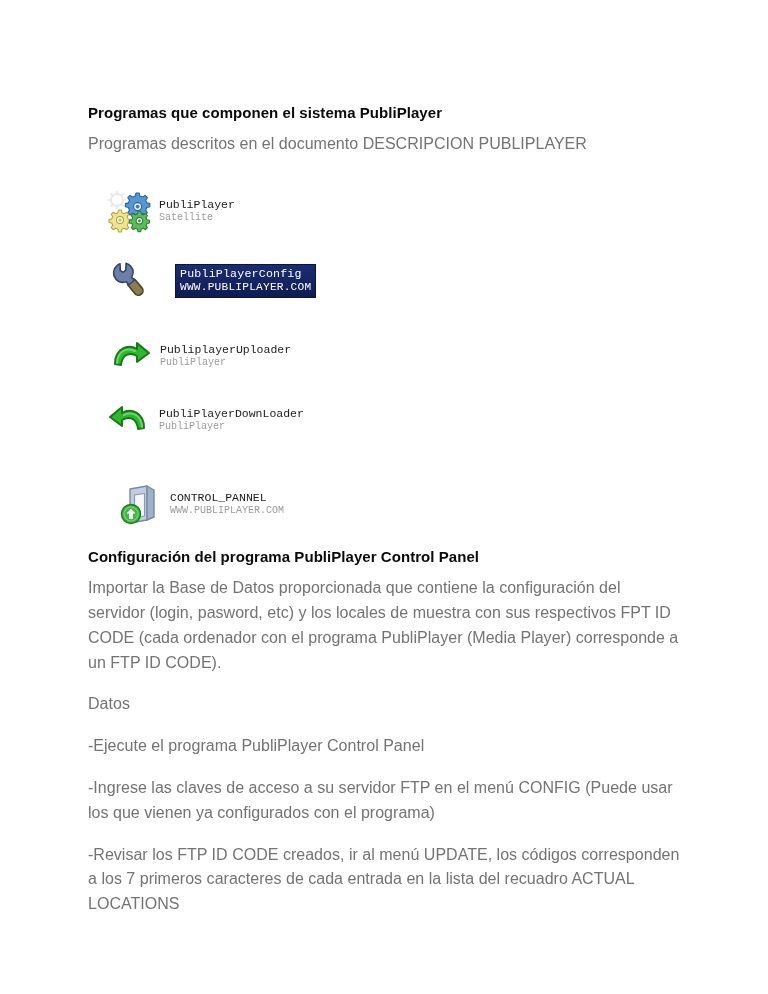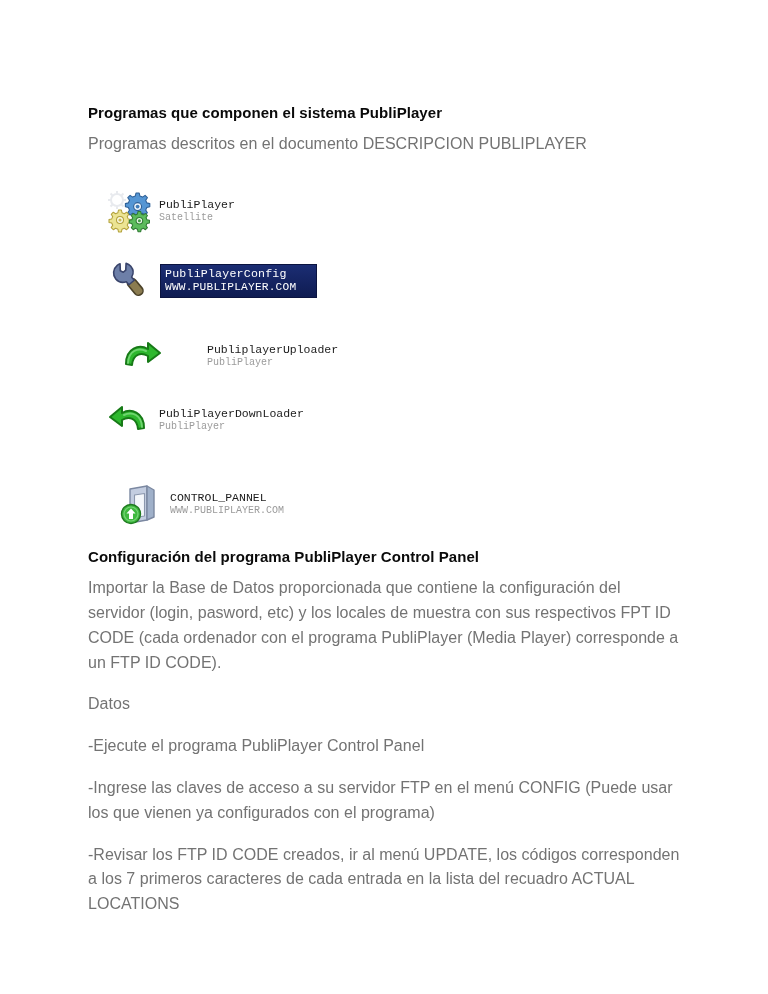--- a/index.html
+++ b/index.html
@@ -84,22 +84,22 @@
   .icon-sub {
     font-size: 10px;
     color: #9b9b9b;
     white-space: nowrap;
   }
 
   
   .icon-labels.selected {
     background: #14225e;
     background: linear-gradient(180deg,#1b2d73 0%, #0f1c52 100%);
-    padding: 2px 20px 3px 4px;
-    margin-left: 8px;
+    padding: 2px 4px 3px 4px;
+    margin-left: 23px;
     box-shadow: 0 0 0 1px #0b1440;
   }
   .icon-labels.selected .icon-title,
   .icon-labels.selected .icon-sub {
     color: #ffffff;
     font-size: 11.6px;
     letter-spacing: 0.2px;
   }
   .icon-labels.selected .icon-sub { font-size: 11.2px; }
 
@@ -163,21 +163,21 @@
               <path d="M25 4.5 c-5.6 0-9.8 4.2-9.8 9.4 0 4.3 2.6 7.6 6.3 8.9 v4.0 h7.0 v-4.0 c3.7-1.3 6.3-4.6 6.3-8.9 0-2.0-.6-3.8-1.7-5.3 l-4.6 5.0 -3.2 0 -1.4-3.0 4.3-5.5 c-1.0-.4-2.1-.6-3.2-.6 z" fill="#6d7fa8" stroke="#39446b" stroke-width="1.6" stroke-linejoin="round"></path>
             </g>
           </svg>
         </div>
         <div class="icon-labels selected">
           <span class="icon-title">PubliPlayerConfig</span>
           <span class="icon-sub">WWW.PUBLIPLAYER.COM</span>
         </div>
       </div>
 
-      <div class="icon-row" style="top:145px; left:29px;gap:36px;">
+      <div class="icon-row" style="top:145px; left:18px;">
         <div class="icon-box">
           <svg class="icon-svg" viewBox="0 0 48 48">
             <path d="M9 32 C9 16 22 12 31 17 L31 11 L43 21 L31 30 L31 24 C24 20 16 22 15 33 Z" fill="#2eb82e" stroke="#177a17" stroke-width="2" stroke-linejoin="round"></path>
             <path d="M11 31 C11.5 19 21 15 29 19" fill="none" stroke="#7fdc7f" stroke-width="2" stroke-linecap="round" opacity="0.8"></path>
           </svg>
         </div>
         <div class="icon-labels">
           <span class="icon-title">PubliplayerUploader</span>
           <span class="icon-sub">PubliPlayer</span>
         </div>

